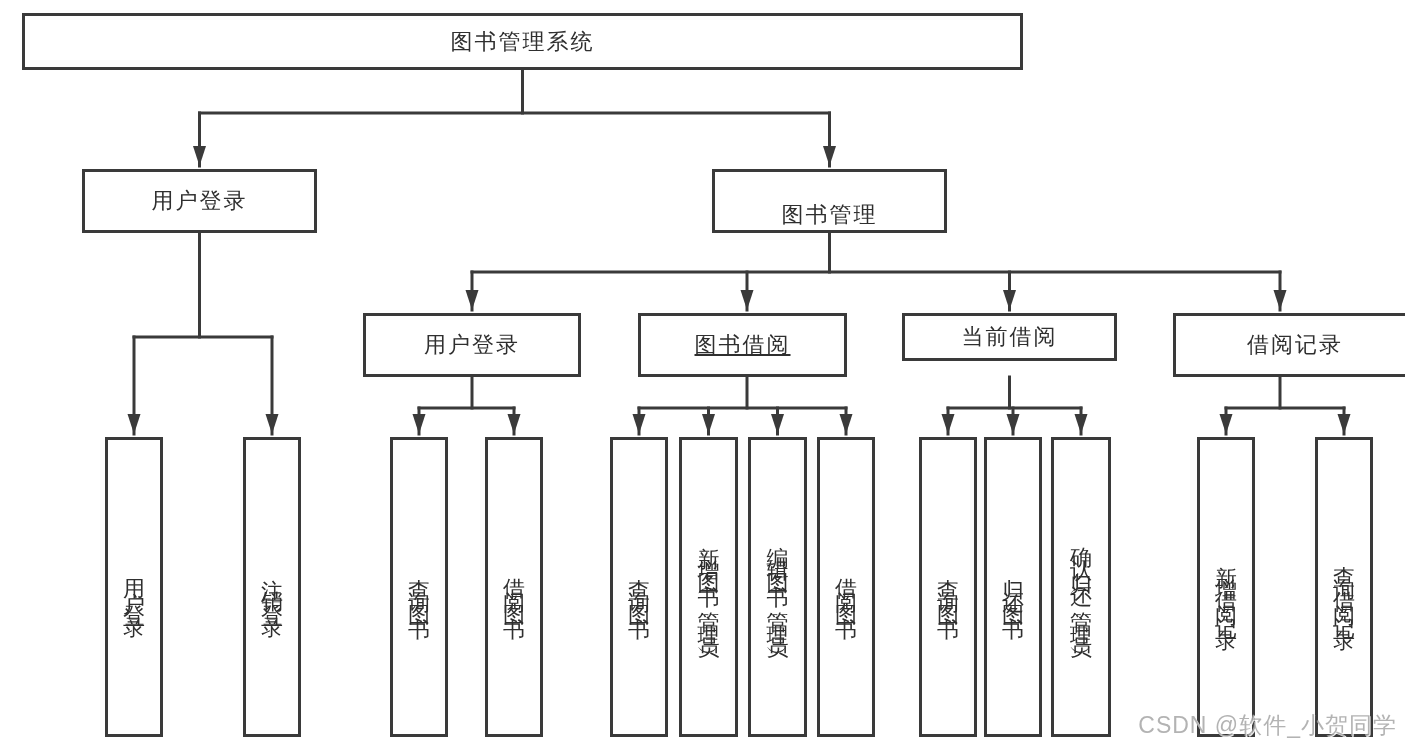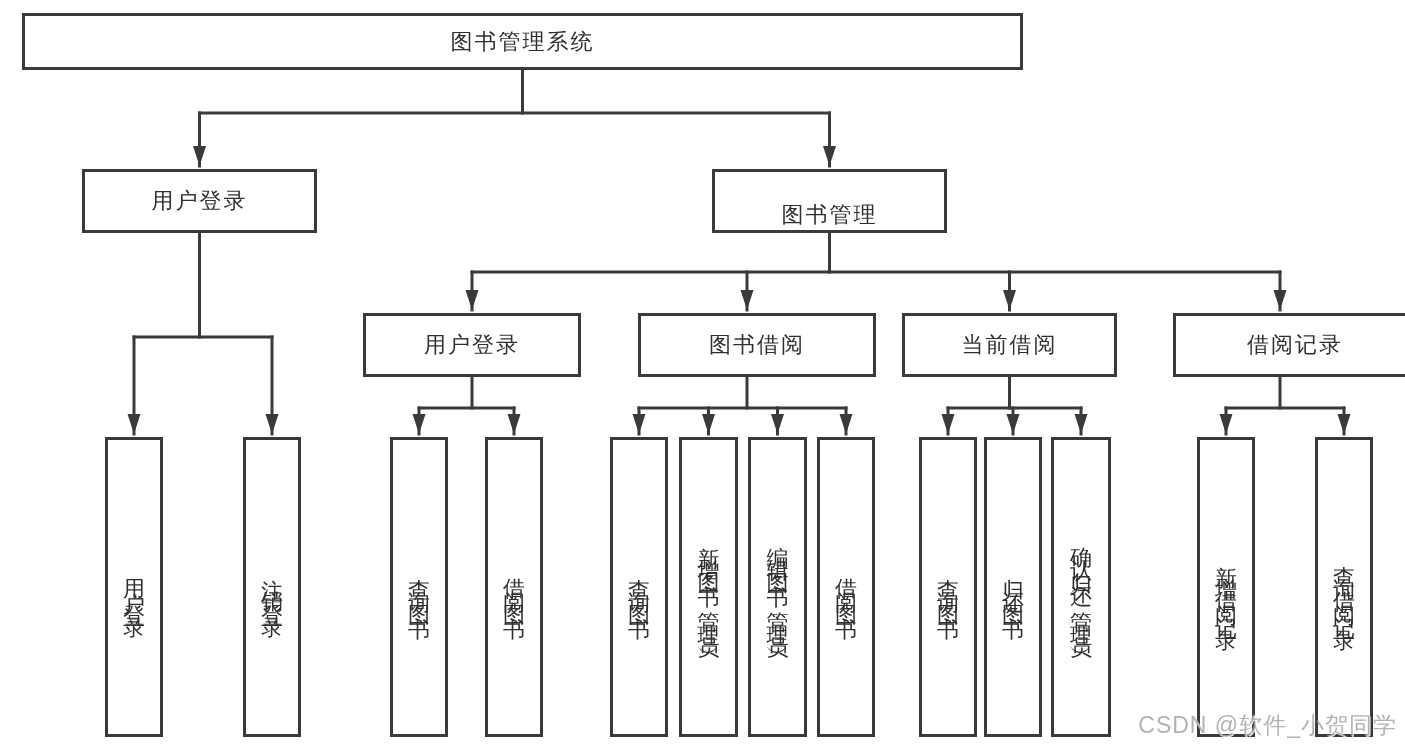--- a/index.html
+++ b/index.html
@@ -128,24 +128,24 @@
   <div class="box" style="left:82px; top:169px; width:235px; height:64px;">
     <span>用户登录</span>
   </div>
   <div class="box" style="left:712px; top:169px; width:235px; height:64px;align-items:flex-end;">
     <span>图书管理</span>
   </div>
 
   <div class="box" style="left:363px; top:313px; width:218px; height:64px;">
     <span>用户登录</span>
   </div>
-  <div class="box" style="left:638px; top:313px; width:238px; height:64px;">
+  <div class="box" style="left:638px; top:313px; width:209px; height:64px;text-decoration:underline;">
     <span>图书借阅</span>
   </div>
-  <div class="box" style="left:902px; top:313px; width:215px; height:64px;">
+  <div class="box" style="left:902px; top:313px; width:215px; height:48px;">
     <span>当前借阅</span>
   </div>
   <div class="box" style="left:1173px; top:313px; width:244px; height:64px;">
     <span>借阅记录</span>
   </div>
 
   <div class="box leaf" style="left:105px;">
     <span class="vlabel">用户登录</span>
   </div>
   <div class="box leaf" style="left:243px;">

